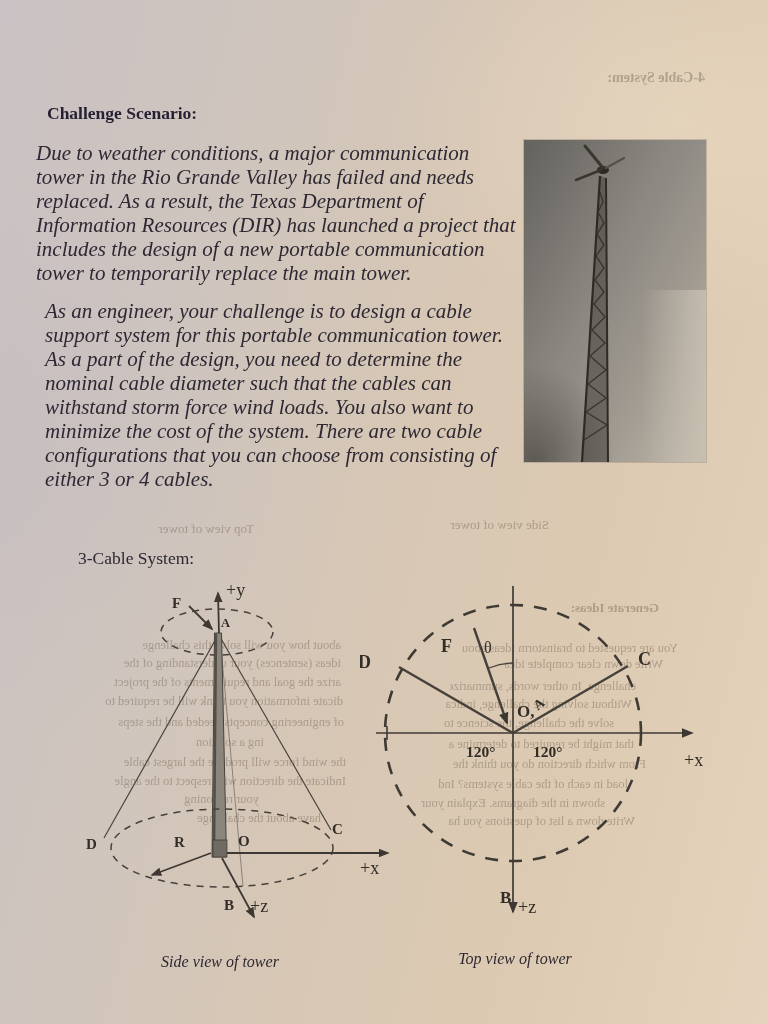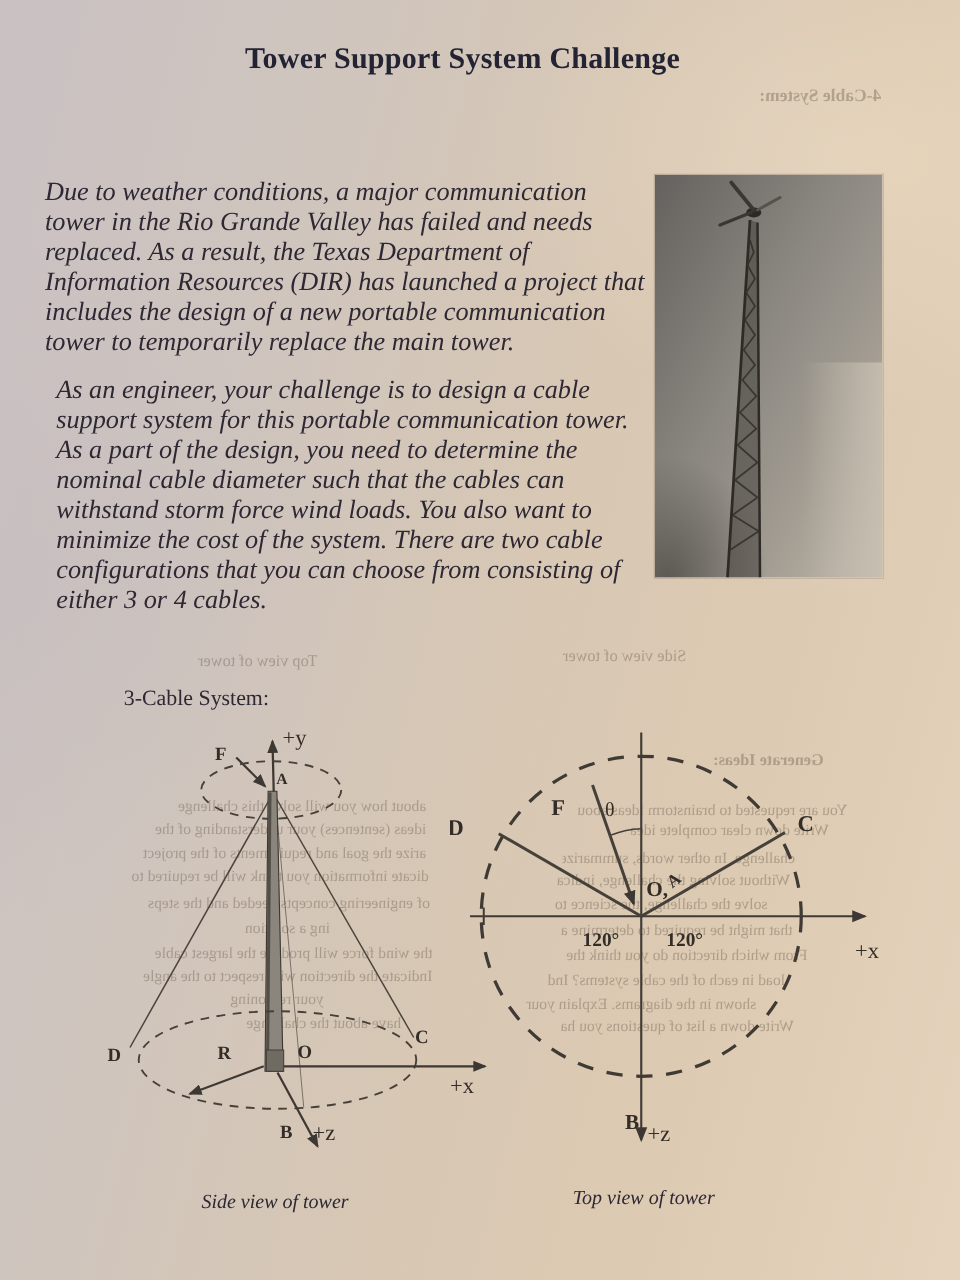--- a/index.html
+++ b/index.html
@@ -32,21 +32,21 @@
     font-size:21px;font-style:italic;line-height:24px;color:#2d2833;
   }
   #scenario p{margin:0 0 9px 0;}
   #scenario p.indented{padding-left:9px;margin-top:14px;}
   #scenario .bold-run{font-weight:bold;}
   #photo-frame{
     position:absolute;left:524px;top:140px;width:182px;height:322px;
     box-shadow:0 0 0 1px rgba(90,85,78,0.25);
   }
   #section-label{
-    position:absolute;left:78px;top:548px;font-size:17.5px;color:#2d2833;margin-left:21px;
+    position:absolute;left:78px;top:548px;font-size:17.5px;color:#2d2833;
   }
   svg text{font-family:"Liberation Serif",serif;fill:#332d28;}
   .diagram-svg{position:absolute;z-index:2;}
   #side-view-svg{left:70px;top:570px;}
   #top-view-svg{left:360px;top:575px;}
   .caption{
     position:absolute;font-size:16px;font-style:italic;color:#2d2833;text-align:center;z-index:2;
   }
   #side-caption{left:128px;top:953px;width:184px;}
   #top-caption{left:420px;top:950px;width:190px;}
@@ -76,22 +76,22 @@
       <div class="ghost" style="left: 450px; top: 679px; width: 186px; font-size: 12.5px;">challenge. In other words, summarize</div>
       <div class="ghost" style="left: 430px; top: 697px; width: 202px; font-size: 12.5px;">Without solving the challenge, indica</div>
       <div class="ghost" style="left: 442px; top: 716px; width: 172px; font-size: 12.5px;">solve the challenge, the science to</div>
       <div class="ghost" style="left: 446px; top: 737px; width: 188px; font-size: 12.5px;">that might be required to determine a</div>
       <div class="ghost" style="left: 450px; top: 757px; width: 196px; font-size: 12.5px;">From which direction do you think the</div>
       <div class="ghost" style="left: 432px; top: 777px; width: 196px; font-size: 12.5px;">load in each of the cable systems? Ind</div>
       <div class="ghost" style="left: 413px; top: 796px; width: 192px; font-size: 12.5px;">shown in the diagrams. Explain your</div>
       <div class="ghost" style="left: 425px; top: 814px; width: 210px; font-size: 12.5px;">Write down a list of questions you ha</div>
     </div>
 
-  <h1 id="doc-title">Tower Support System Challenge</h1>
-
+
+  <div id="scenario-heading">Challenge Scenario:</div>
 
   <div id="scenario">
     <p>Due to weather conditions, a major communication tower in the Rio Grande Valley has failed and needs replaced. As a result, the Texas Department of Information Resources (DIR) has launched a project that includes the design of a new portable communication tower to temporarily replace the main tower.</p>
     <p class="indented">As an engineer, your challenge is to design a cable support system for this portable communication tower.  As a part of the design, you need to determine the nominal cable diameter such that the cables can withstand storm force wind loads. You also want to minimize the cost of the system. There are two cable configurations that you can choose from consisting of either 3 or 4 cables.</p>
   </div>
 
   <div id="photo-frame">
     <svg width="182" height="322" viewBox="0 0 182 322">
       <defs>
         <linearGradient id="skyGrad" x1="0" y1="0" x2="1" y2="0.9">

